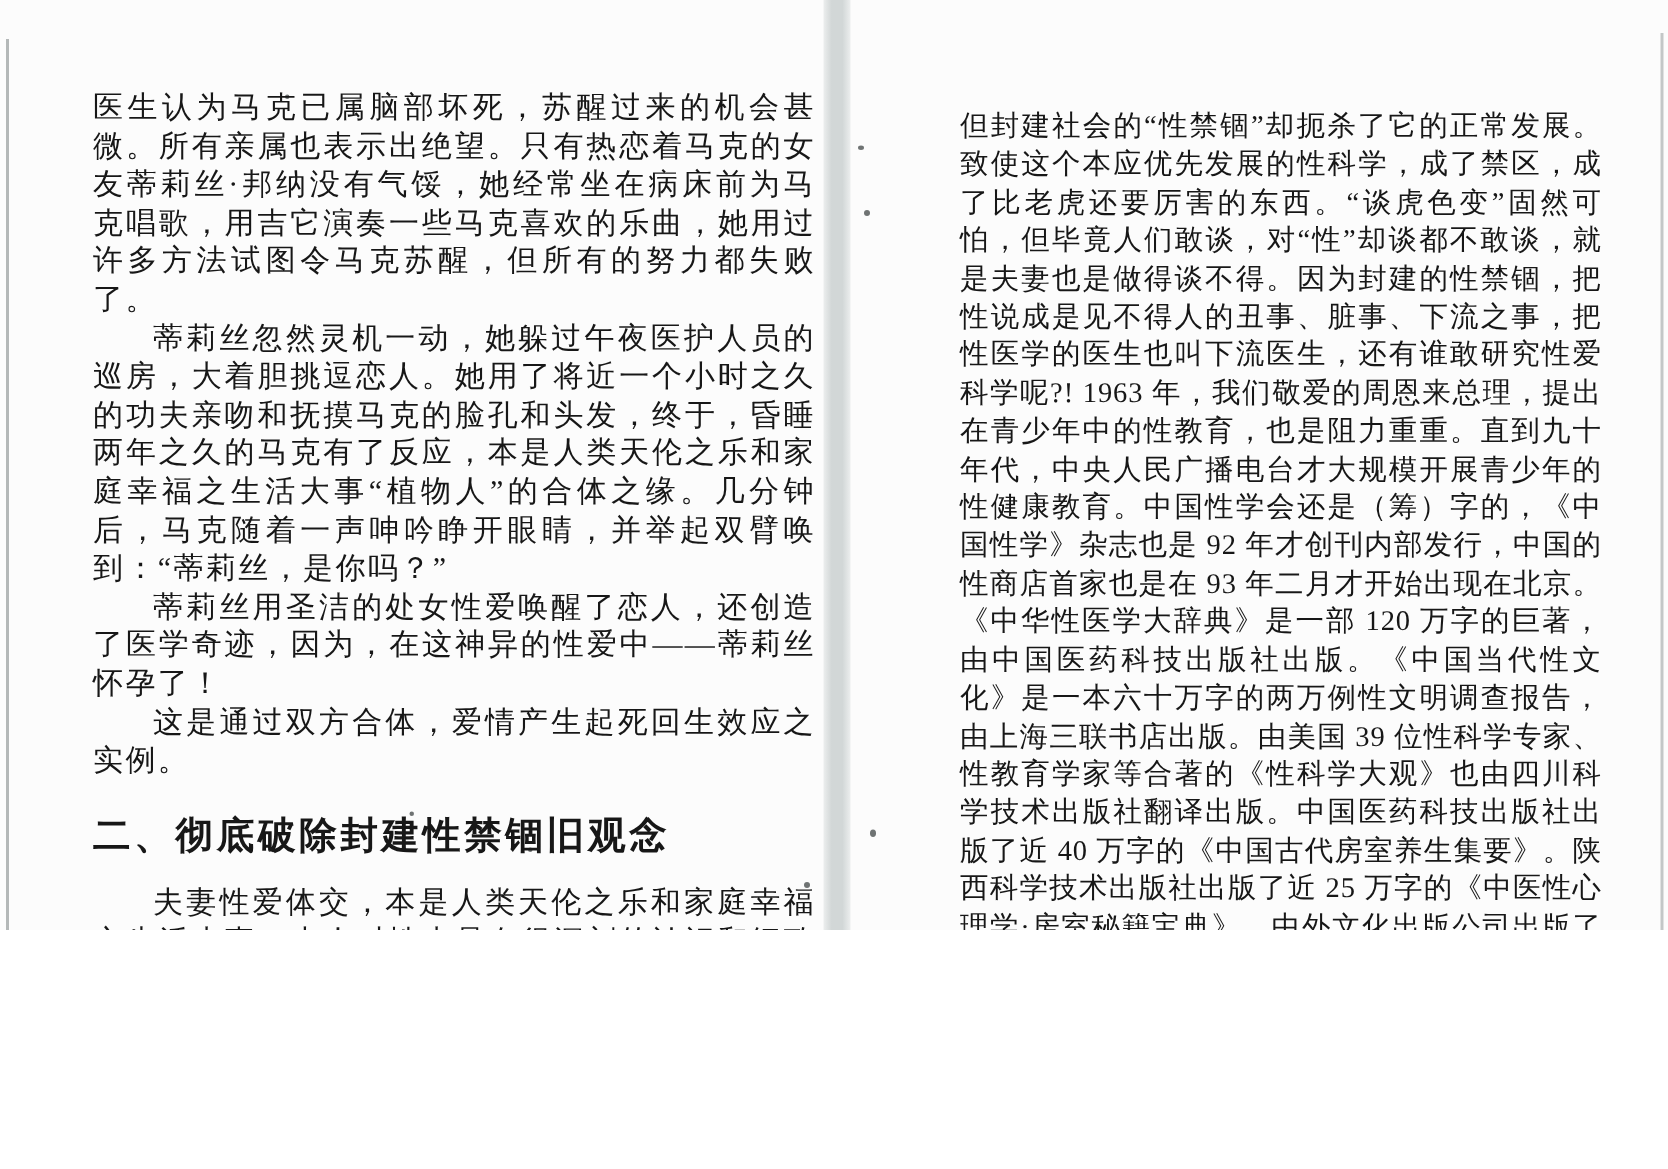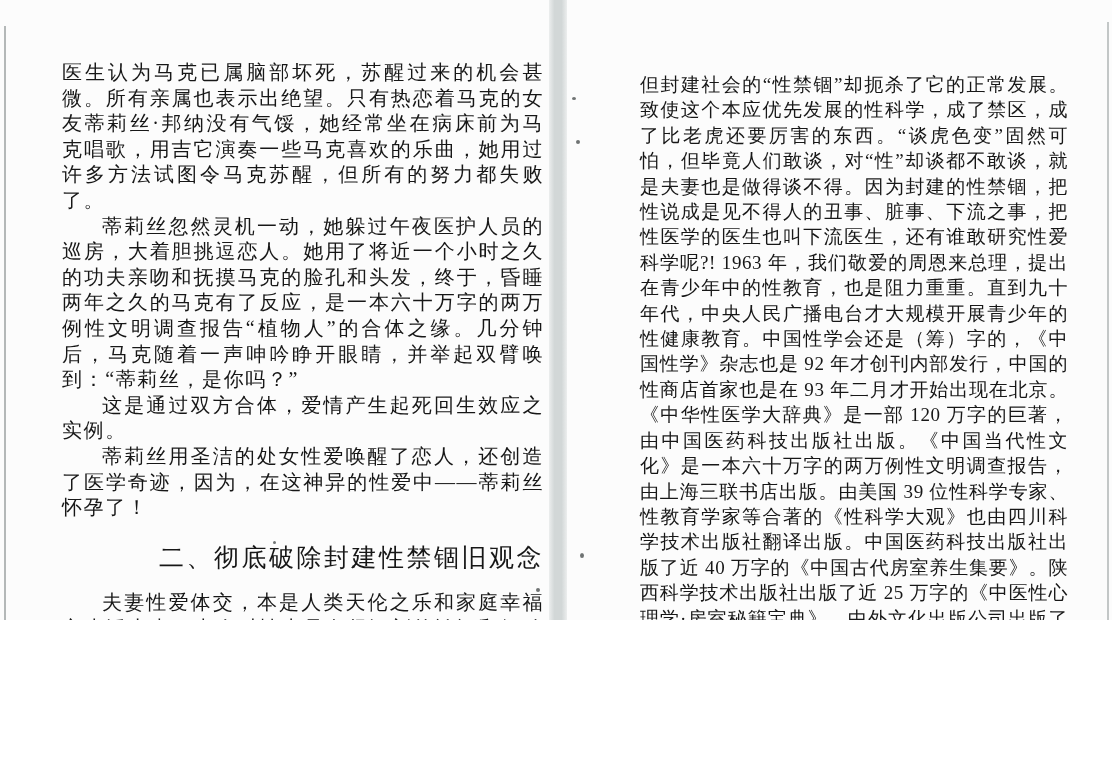--- a/index.html
+++ b/index.html
@@ -30,23 +30,23 @@
     font-size: 20px; line-height: 25.6px; letter-spacing: 1.6px;
   }
   .right-page {
     left: 640px; top: 72px; width: 428px;
     font-size: 19px; line-height: 25.4px; letter-spacing: 0.6px;
   }
   .page p { margin: 0; text-indent: 2em; }
   .page p.noindent { text-indent: 0; }
   .heading {
     margin: 24px 0 20px;
-    text-align: right;
+    text-align: left;
     font-size: 25px;
-    font-weight: normal;
+    font-weight: bold;
     letter-spacing: 2.5px;
     text-indent: 0;
   }
   .pagenum {
     position: absolute;
     font-size: 19px;
     letter-spacing: 0;
     color: #1b1b1b;
   }
   .pagenum-left  { left: 72px;  top: 704px; }
@@ -69,23 +69,23 @@
   <div class="speck" style="left:273px; top:541px; width:3px; height:3px;"></div>
   <div class="speck" style="left:352px; top:565px; width:3px; height:3px;"></div>
   <div class="speck" style="left:580px; top:553px; width:4px; height:5px;"></div>
   <div class="speck" style="left:536px; top:588px; width:4px; height:4px;"></div>
   <div class="speck" style="left:534px; top:637px; width:3px; height:4px;"></div>
   <div class="speck" style="left:585px; top:634px; width:4px; height:4px;"></div>
   <div class="speck" style="left:560px; top:716px; width:3px; height:3px;"></div>
 
   <div class="page left-page">
     <p class="noindent">医生认为马克已属脑部坏死，苏醒过来的机会甚微。所有亲属也表示出绝望。只有热恋着马克的女友蒂莉丝·邦纳没有气馁，她经常坐在病床前为马克唱歌，用吉它演奏一些马克喜欢的乐曲，她用过许多方法试图令马克苏醒，但所有的努力都失败了。</p>
-    <p>蒂莉丝忽然灵机一动，她躲过午夜医护人员的巡房，大着胆挑逗恋人。她用了将近一个小时之久的功夫亲吻和抚摸马克的脸孔和头发，终于，昏睡两年之久的马克有了反应，是一本六十万字的两万例性文明调查报告“植物人”的合体之缘。几分钟后，马克随着一声呻吟睁开眼睛，并举起双臂唤到：“蒂莉丝，是你吗？”</p>
+    <p>蒂莉丝忽然灵机一动，她躲过午夜医护人员的巡房，大着胆挑逗恋人。她用了将近一个小时之久的功夫亲吻和抚摸马克的脸孔和头发，终于，昏睡两年之久的马克有了反应，本是人类天伦之乐和家庭幸福之生活大事“植物人”的合体之缘。几分钟后，马克随着一声呻吟睁开眼睛，并举起双臂唤到：“蒂莉丝，是你吗？”</p>
+    <p>蒂莉丝用圣洁的处女性爱唤醒了恋人，还创造了医学奇迹，因为，在这神异的性爱中——蒂莉丝怀孕了！</p>
     <p>这是通过双方合体，爱情产生起死回生效应之实例。</p>
-    <p>蒂莉丝用圣洁的处女性爱唤醒了恋人，还创造了医学奇迹，因为，在这神异的性爱中——蒂莉丝怀孕了！</p>
     <div class="heading">二、彻底破除封建性禁锢旧观念</div>
     <p>夫妻性爱体交，本是人类天伦之乐和家庭幸福之生活大事。古人对性也是有很深刻的认识和细致研究的，</p>
   </div>
 
   <div class="page right-page">
     <p class="noindent">但封建社会的“性禁锢”却扼杀了它的正常发展。致使这个本应优先发展的性科学，成了禁区，成了比老虎还要厉害的东西。“谈虎色变”固然可怕，但毕竟人们敢谈，对“性”却谈都不敢谈，就是夫妻也是做得谈不得。因为封建的性禁锢，把性说成是见不得人的丑事、脏事、下流之事，把性医学的医生也叫下流医生，还有谁敢研究性爱科学呢?! 1963 年，我们敬爱的周恩来总理，提出在青少年中的性教育，也是阻力重重。直到九十年代，中央人民广播电台才大规模开展青少年的性健康教育。中国性学会还是（筹）字的，《中国性学》杂志也是 92 年才创刊内部发行，中国的性商店首家也是在 93 年二月才开始出现在北京。《中华性医学大辞典》是一部 120 万字的巨著，由中国医药科技出版社出版。《中国当代性文化》是一本六十万字的两万例性文明调查报告，由上海三联书店出版。由美国 39 位性科学专家、性教育学家等合著的《性科学大观》也由四川科学技术出版社翻译出版。中国医药科技出版社出版了近 40 万字的《中国古代房室养生集要》。陕西科学技术出版社出版了近 25 万字的《中医性心理学·房室秘籍宝典》。中外文化出版公司出版了 16 万字的《中国古代房事养生学》。上海科学技术文献出版社，翻译出版了法国博士福柯轰动一时的《性史》等。所有这些，说明封建性禁锢的顽固，在改革开放、科学发展的今天，性学工作者才开始敲响封建性禁锢的丧钟。</p>
     <p>封建的性禁锢，给中国人造成的灾害是深重的。“手淫”二字就没完没了地不知坑害了多少人。有一位</p>
   </div>
 
   <div class="pagenum pagenum-left">8</div>

